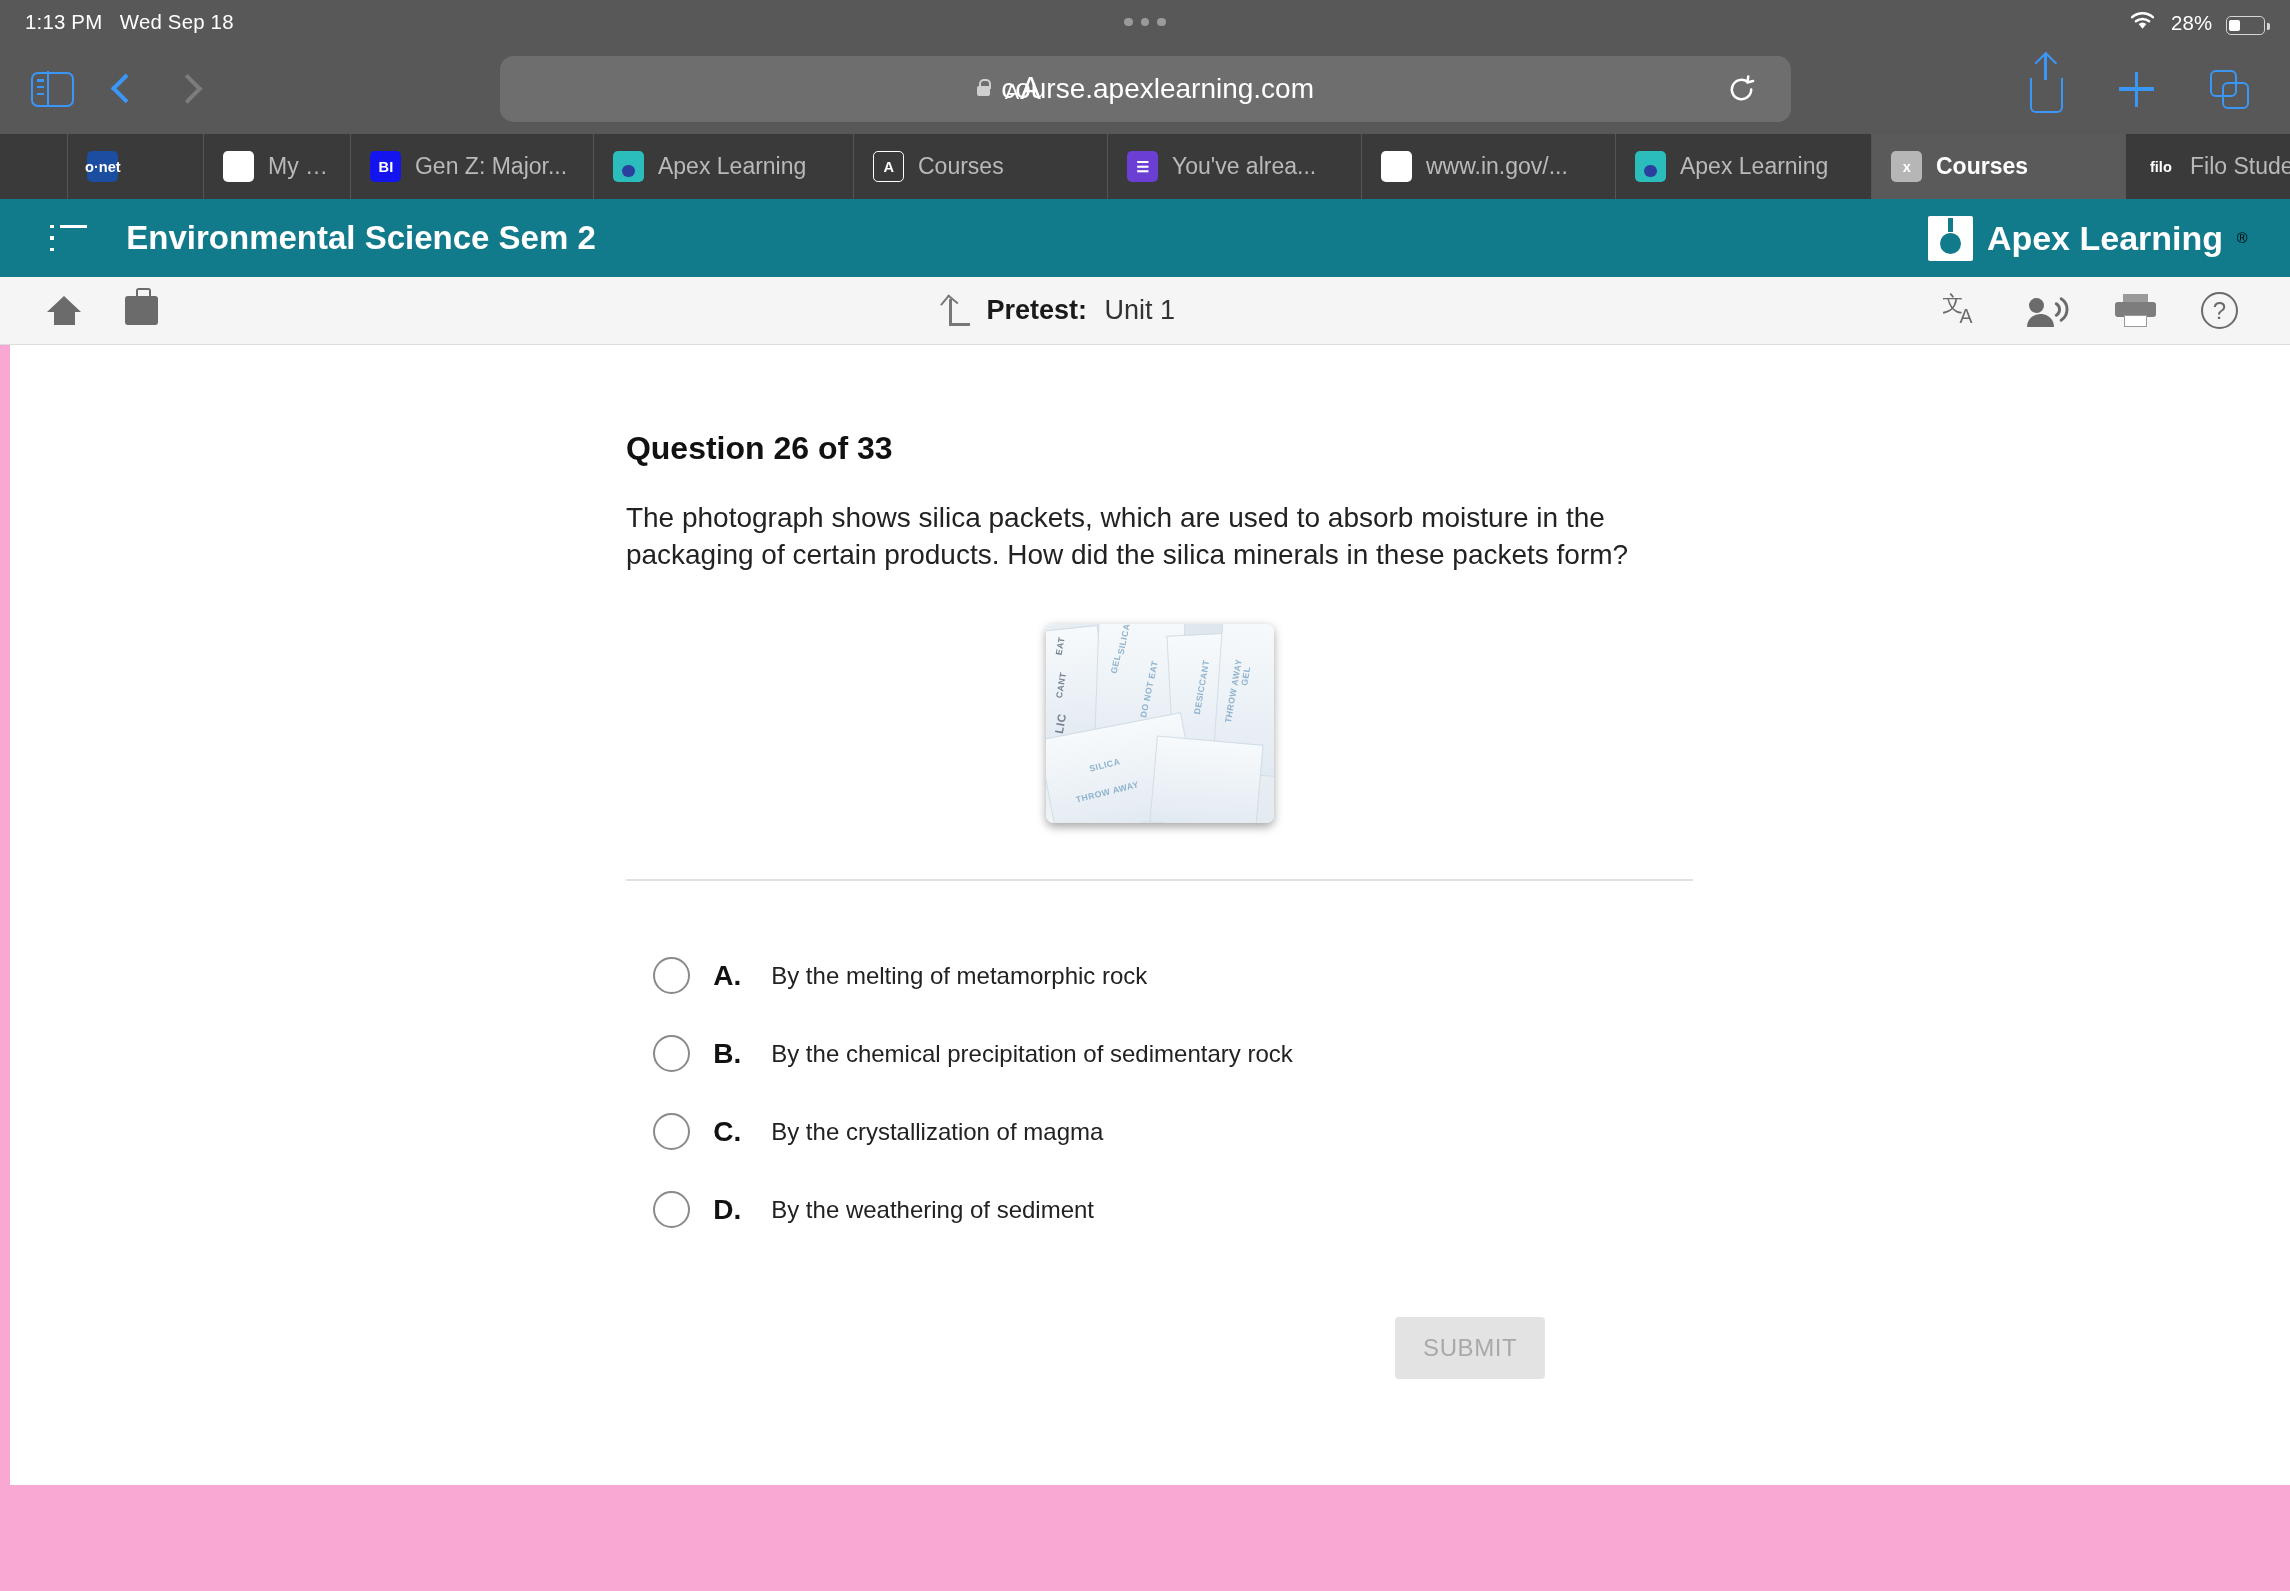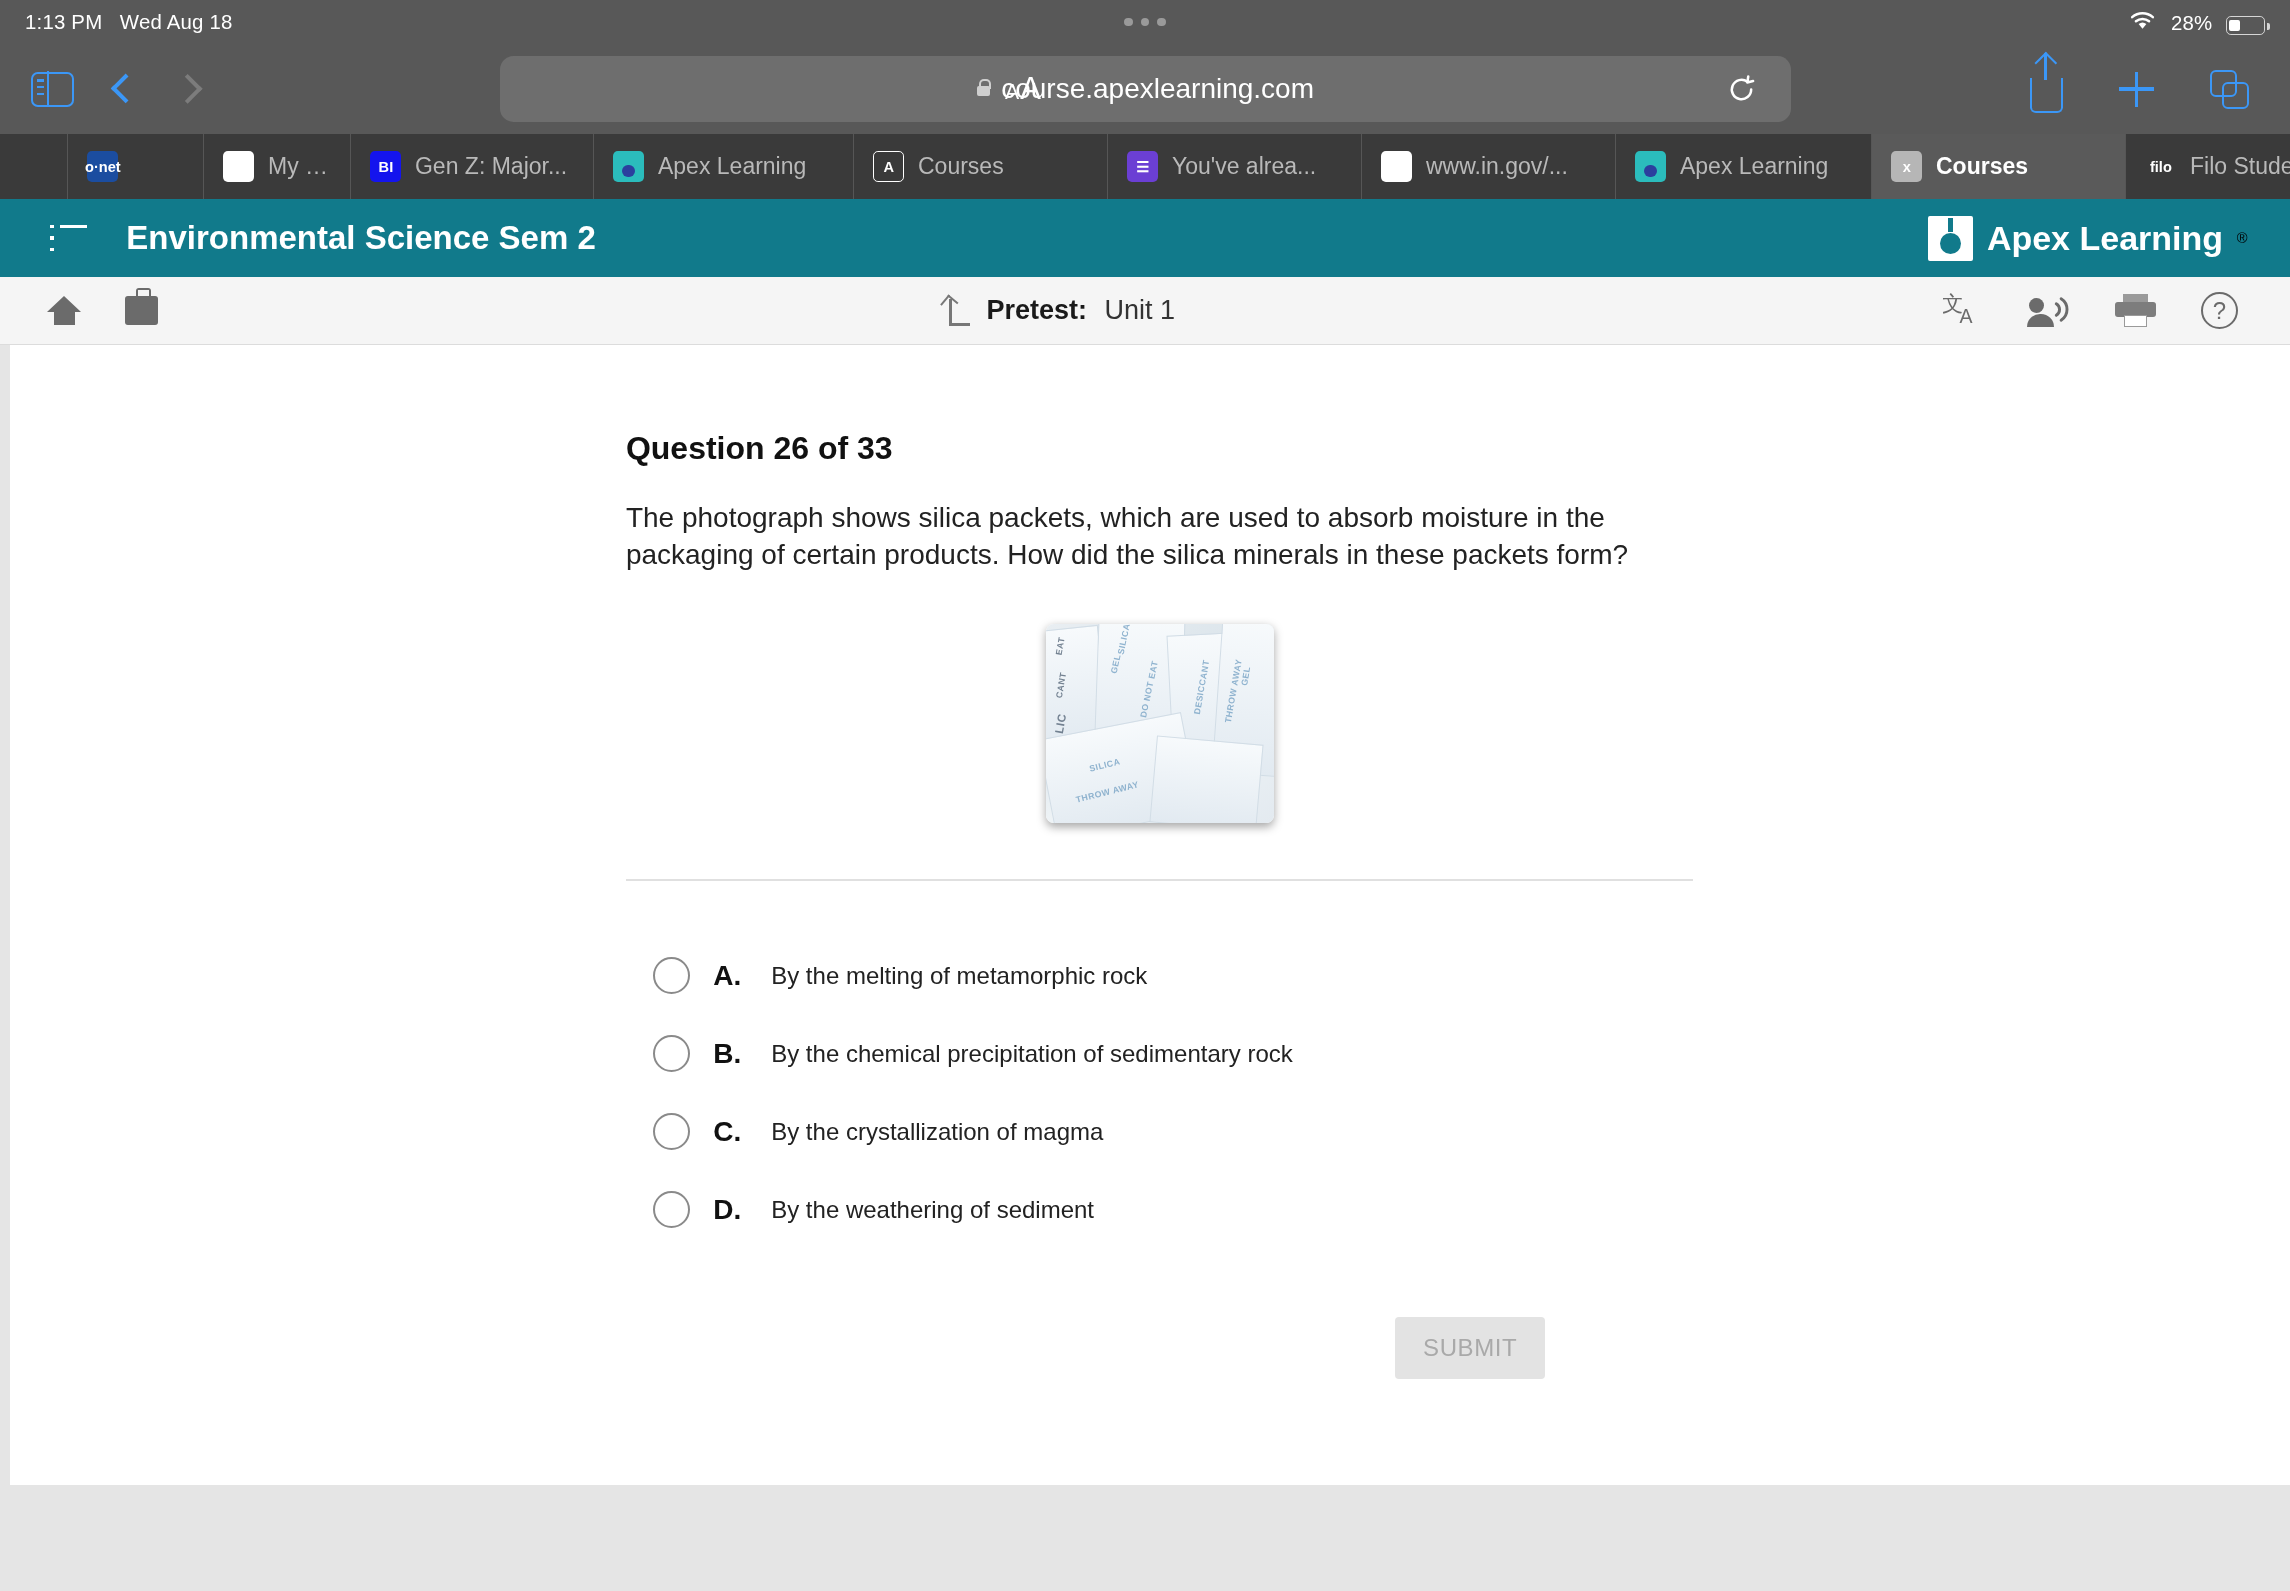--- a/index.html
+++ b/index.html
@@ -2,21 +2,21 @@
 <html><head>
 <meta charset="utf-8">
 <style>
   * { box-sizing: border-box; margin: 0; padding: 0; }
   html, body {
     width: 2290px; height: 1591px;
     font-family: "Liberation Sans", sans-serif;
     background: #ffffff;
     overflow: hidden;
   }
-  .screen { position: relative; width: 2290px; height: 1591px; background:#e5e5e5; }
+  .screen { position: relative; width: 2290px; height: 1591px; background:#f9a8d4; }
 
   
   .statusbar {
     height: 44px; background: #585858; color: #fff;
     display: flex; align-items: center; position: relative;
     font-size: 20.4px; letter-spacing: 0.2px;
   }
   .sb-left { display:flex; align-items:center; gap: 17.5px; padding-left: 25px; font-weight: 500;}
   .sb-time { font-weight: 500; }
   .sb-date { font-weight: 500; }
@@ -186,21 +186,21 @@
                    width:611px; height:9.7px; background:#1a1a1a; border-radius:5.8px; }
 </style>
 </head>
 <body>
 
 <div class="screen">
 
   <div class="statusbar">
     <div class="sb-left">
       <span class="sb-time">1:13 PM</span>
-      <span class="sb-date">Wed Aug 18</span>
+      <span class="sb-date">Wed Sep 18</span>
     </div>
     <div class="sb-dots">
       <span></span>
       <span></span>
       <span></span>
     </div>
     <div class="sb-right">
       <span>
         <svg width="29" height="21.3" viewBox="0 0 30 22">
             <path d="M15 20.5l-4-5a6.4 6.4 0 018 0z" fill="#fff"></path>

